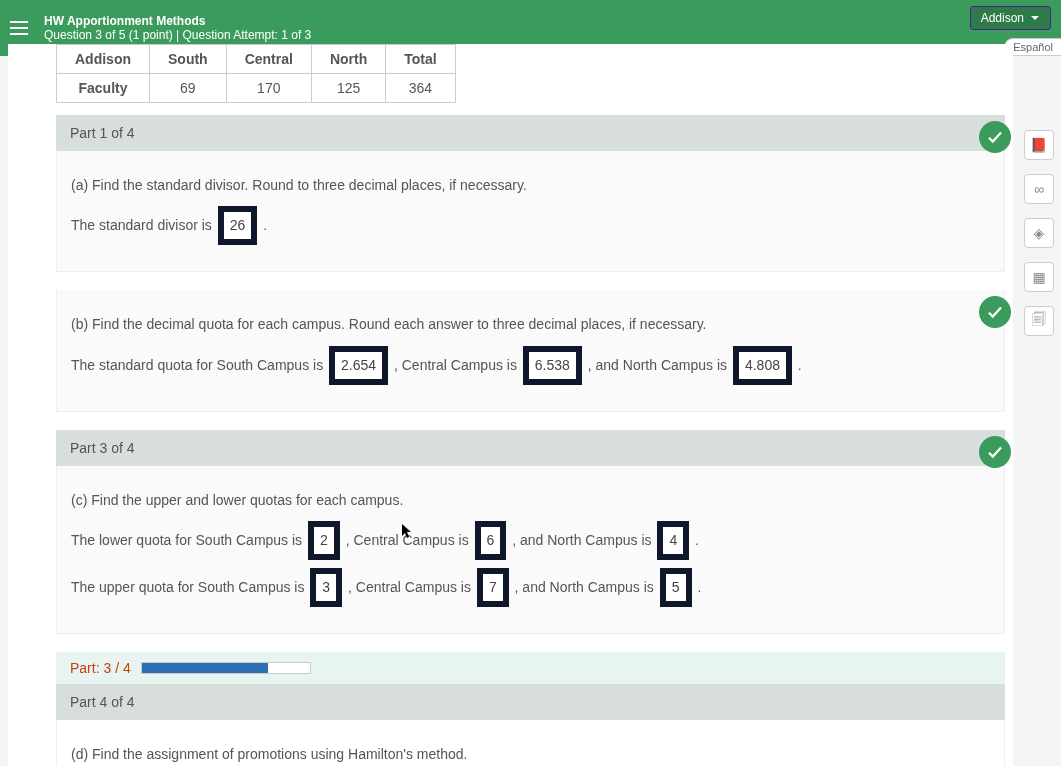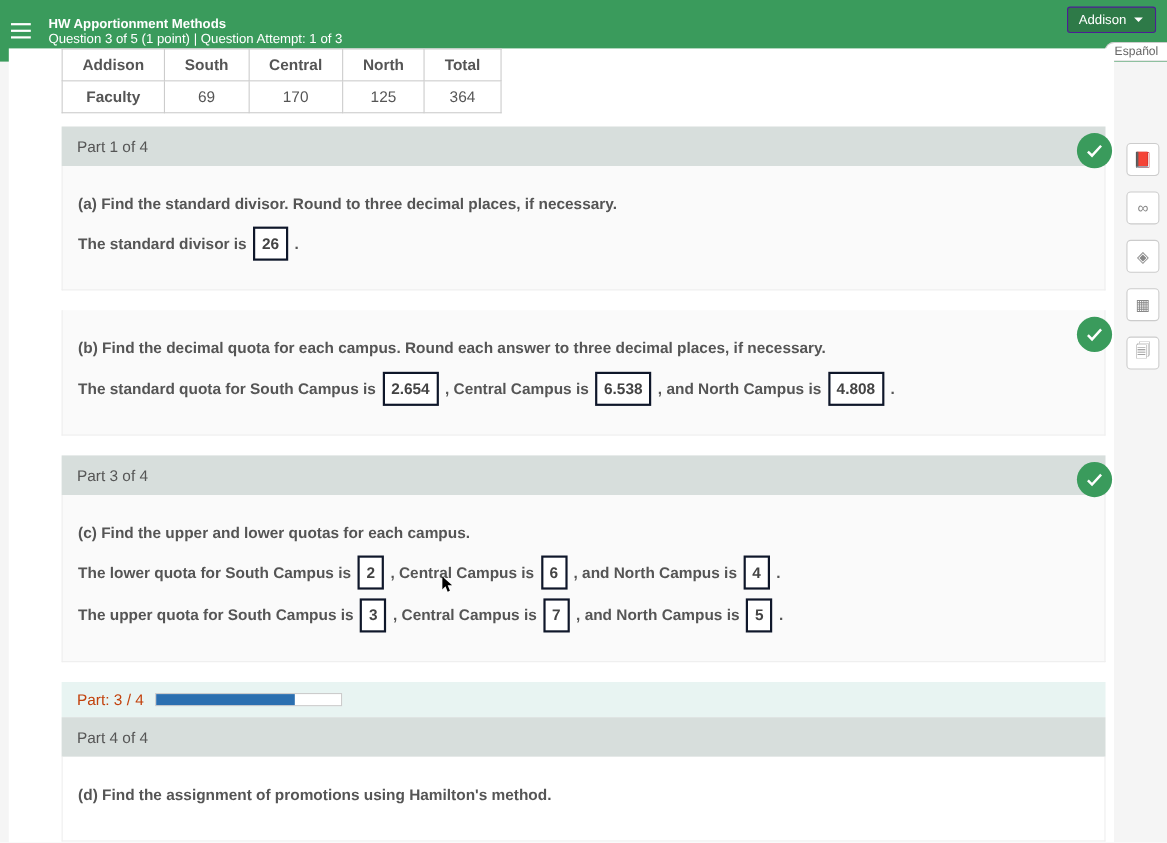--- a/index.html
+++ b/index.html
@@ -85,24 +85,24 @@
     padding: 10px 14px;
     font-size: 14px;
     color: #555;
   }
   .part-body {
     background: #fafafa;
     padding: 14px 14px 18px 14px;
     border: 1px solid #eee;
     border-top: none;
   }
-  .part-body p { margin: 8px 0; line-height: 1.8; color: #555; font-weight: bold;}
+  .part-body p { margin: 8px 0; line-height: 1.8; color: #555;}
   .ans {
     display: inline-block;
-    border: 2px solid #0f172a;
+    border: 6px solid #0f172a;
     background: #fff;
     padding: 1px 6px;
     min-width: 24px;
     text-align: center;
     color: #444;
     margin: 0 2px;
   }
   .check-badge {
     position: absolute;
     right: -6px; top: 6px;

